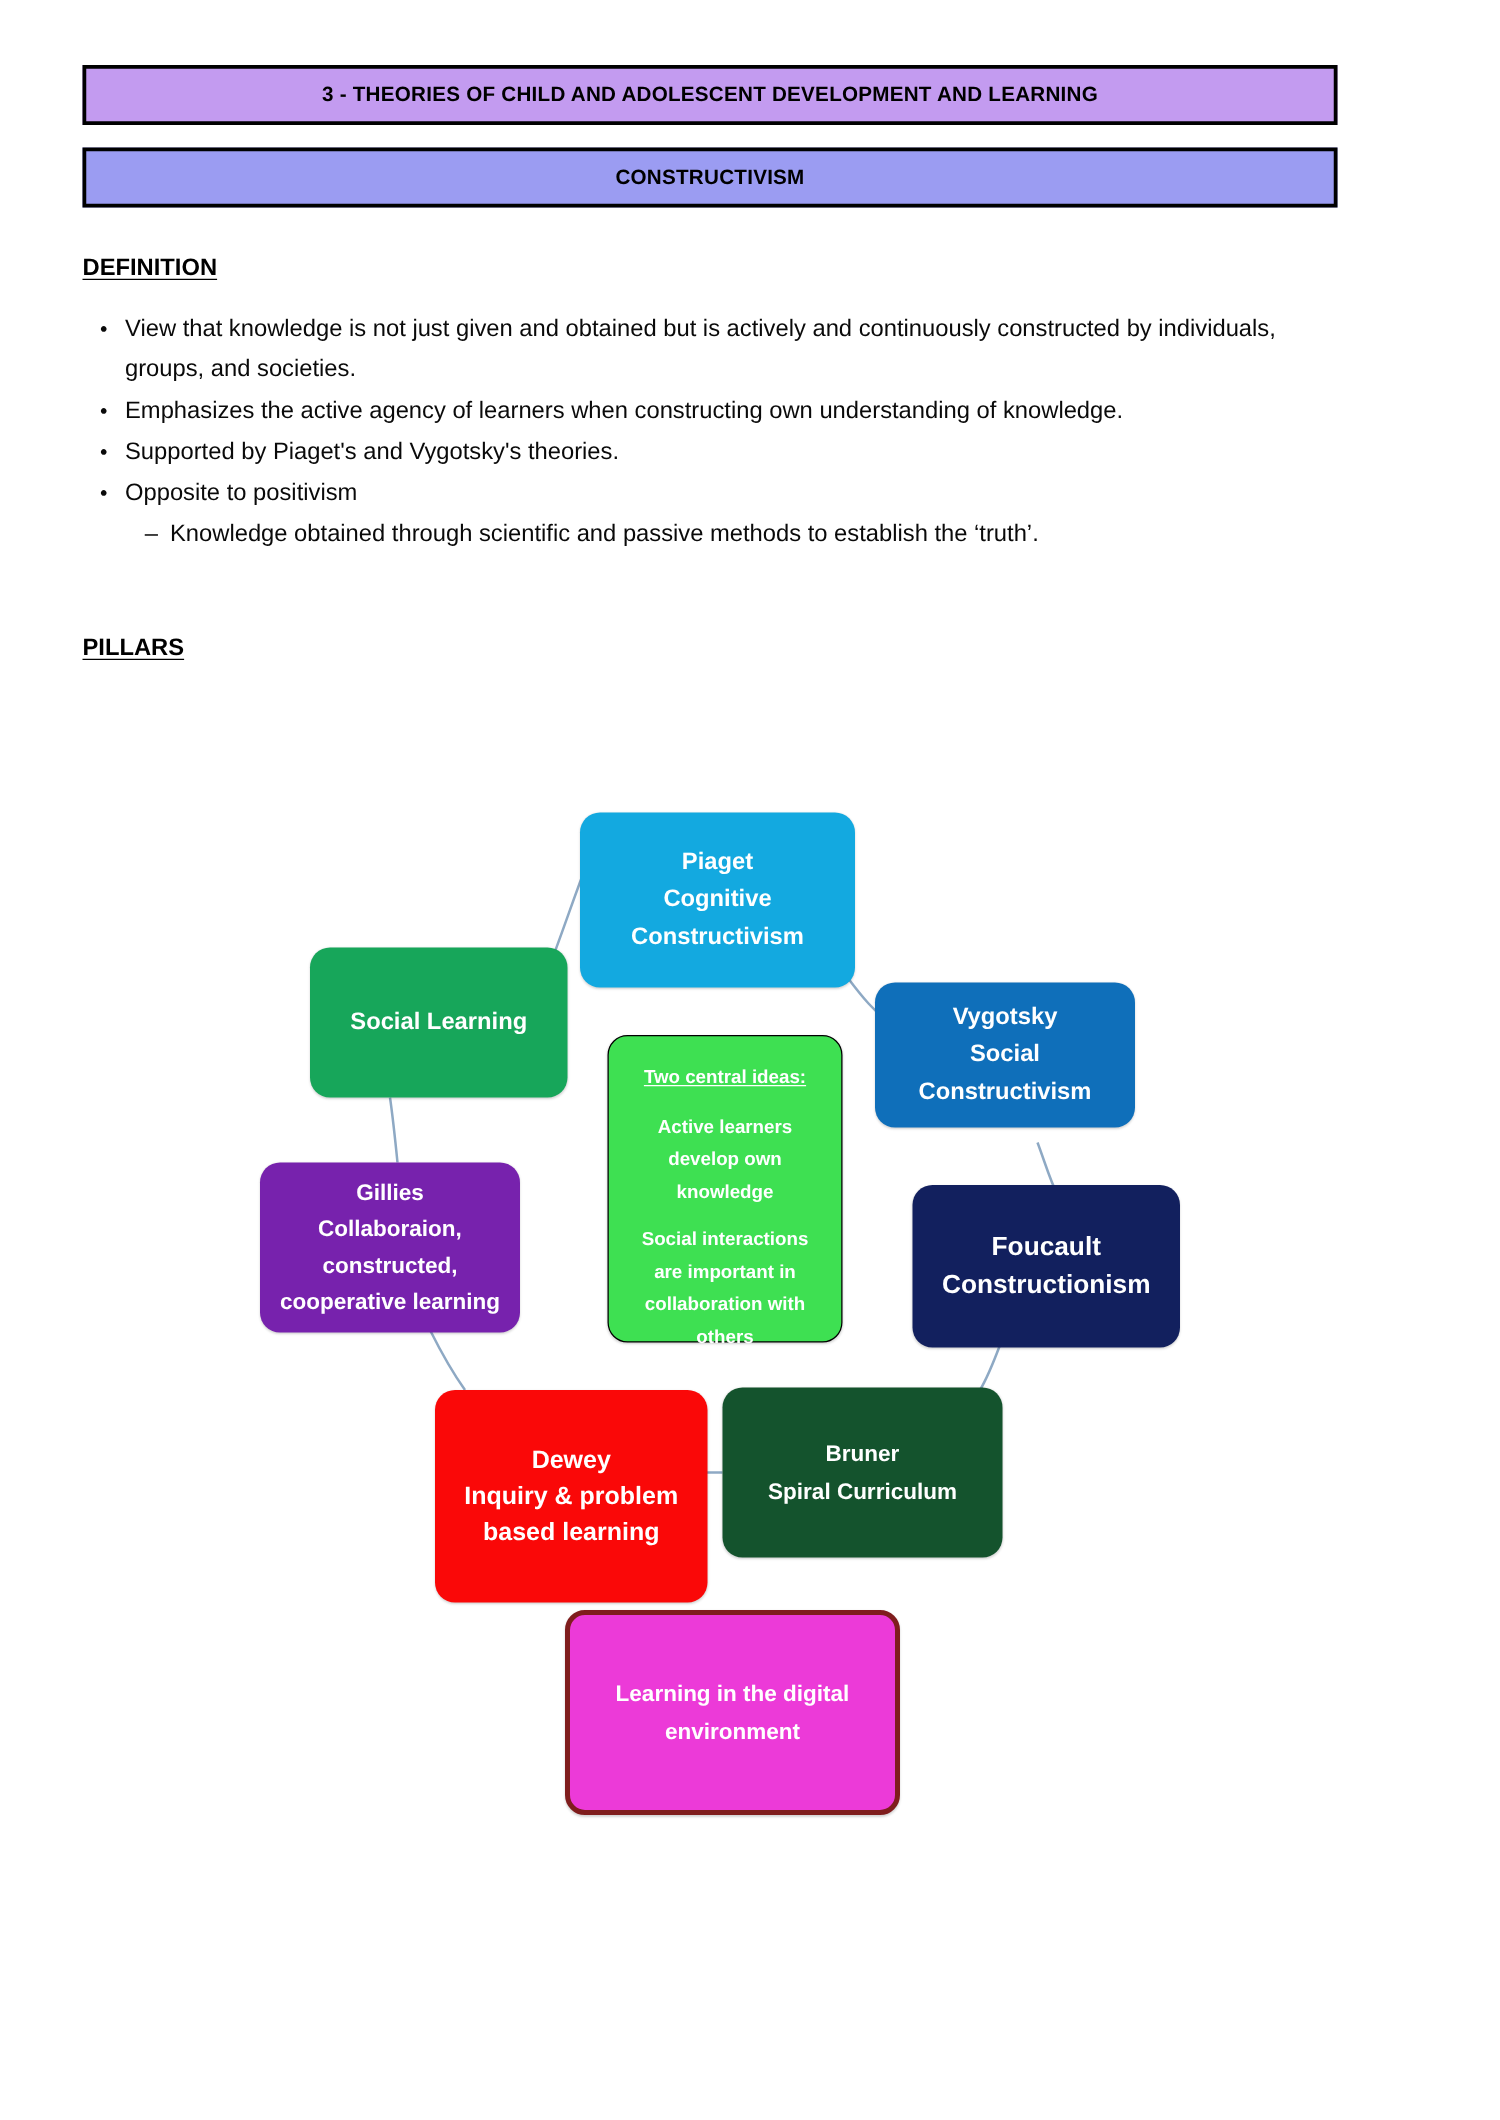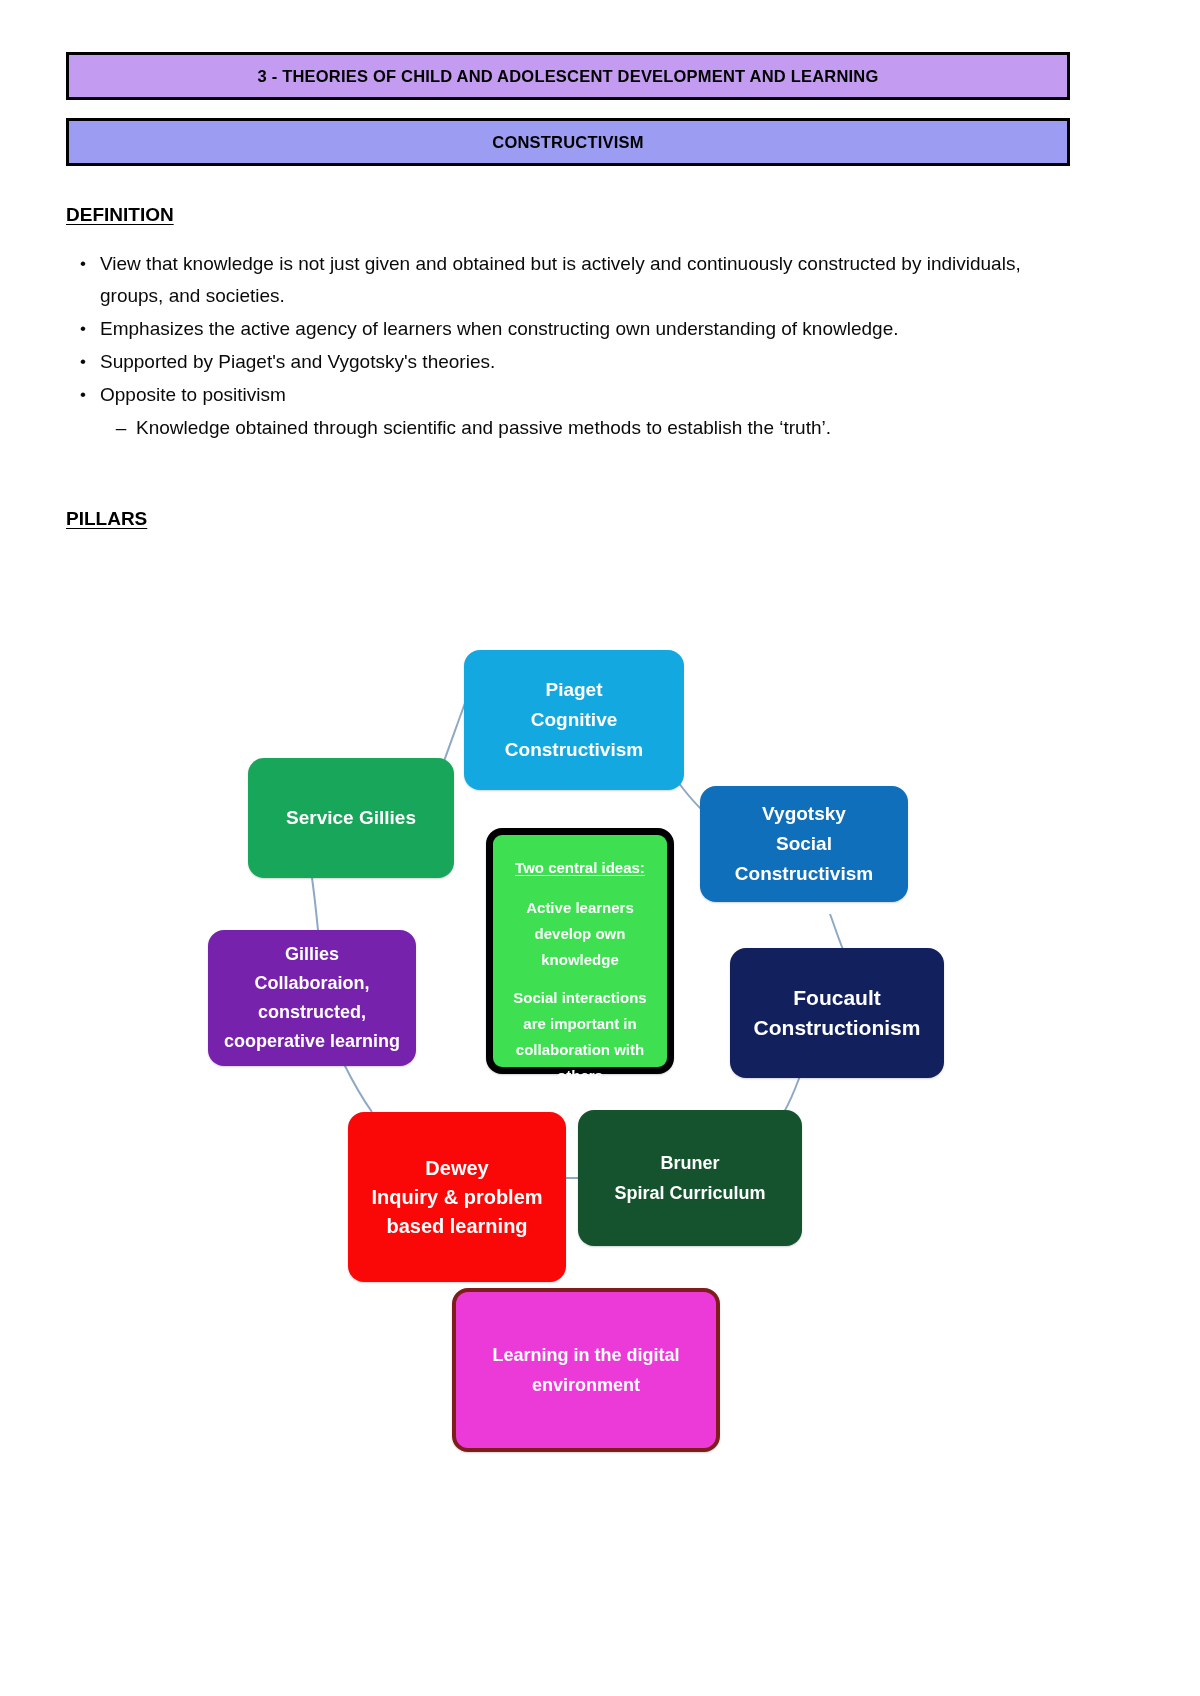--- a/index.html
+++ b/index.html
@@ -160,21 +160,21 @@
     background: #17a65a; font-size: 19px; line-height: 30px;
   }
   #node-digital {
     left: 452px; top: 728px; width: 268px; height: 164px;
     background: #ec3ad8; font-size: 18px; line-height: 30px;
     border: 4px solid #7f1d1d;
   }
   #node-central {
     left: 486px; top: 268px; width: 188px; height: 246px;
     background: #3ee052; font-size: 15px; line-height: 26px;
-    border: 7px solid #000000;
+    border: 1px solid #000000;
     justify-content: flex-start;
     padding-top: 20px;
   }
   #node-central .central-title {
     text-decoration: underline;
     text-underline-offset: 2px;
     font-size: 15px;
     margin-bottom: 14px;
   }
   #node-central .central-block { margin-bottom: 12px; }
@@ -275,21 +275,21 @@
     </div>
 
     <div class="node" id="node-gillies">
       <span class="line">Gillies</span>
       <span class="line">Collaboraion,</span>
       <span class="line">constructed,</span>
       <span class="line">cooperative learning</span>
     </div>
 
     <div class="node" id="node-service">
-      <span class="line">Service Gillies</span>
+      <span class="line">Social Learning</span>
     </div>
 
     <div class="node" id="node-digital">
       <span class="line">Learning in the digital</span>
       <span class="line">environment</span>
     </div>
 
     <div class="node" id="node-central">
       <span class="line central-title">Two central ideas:</span>
 

